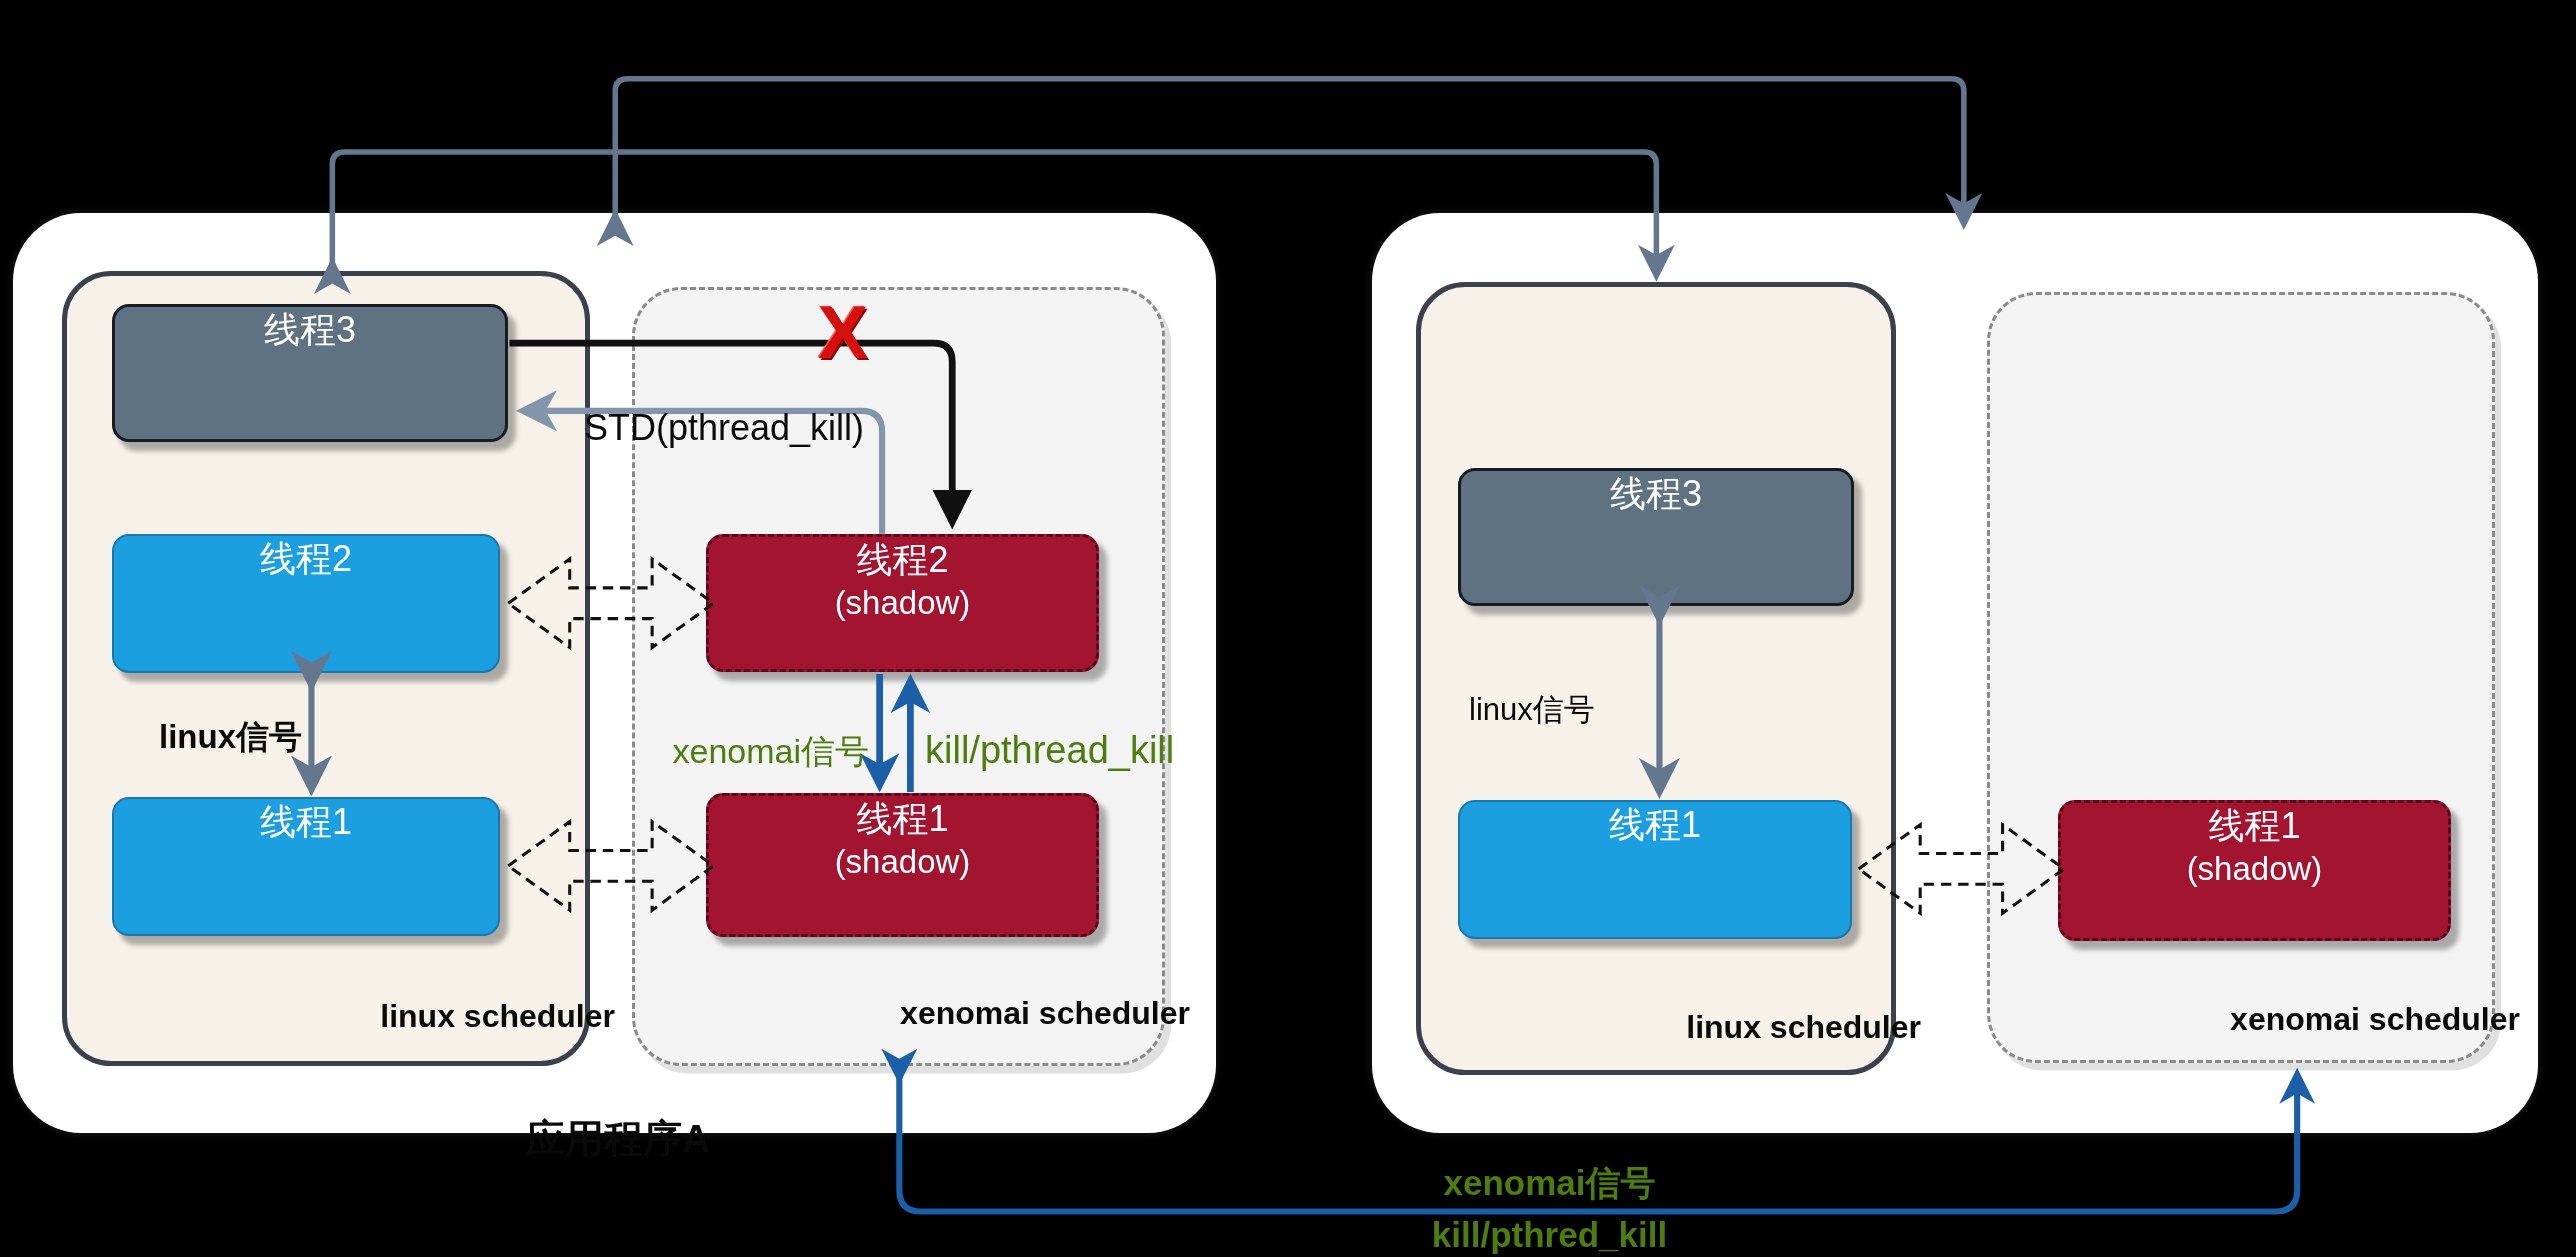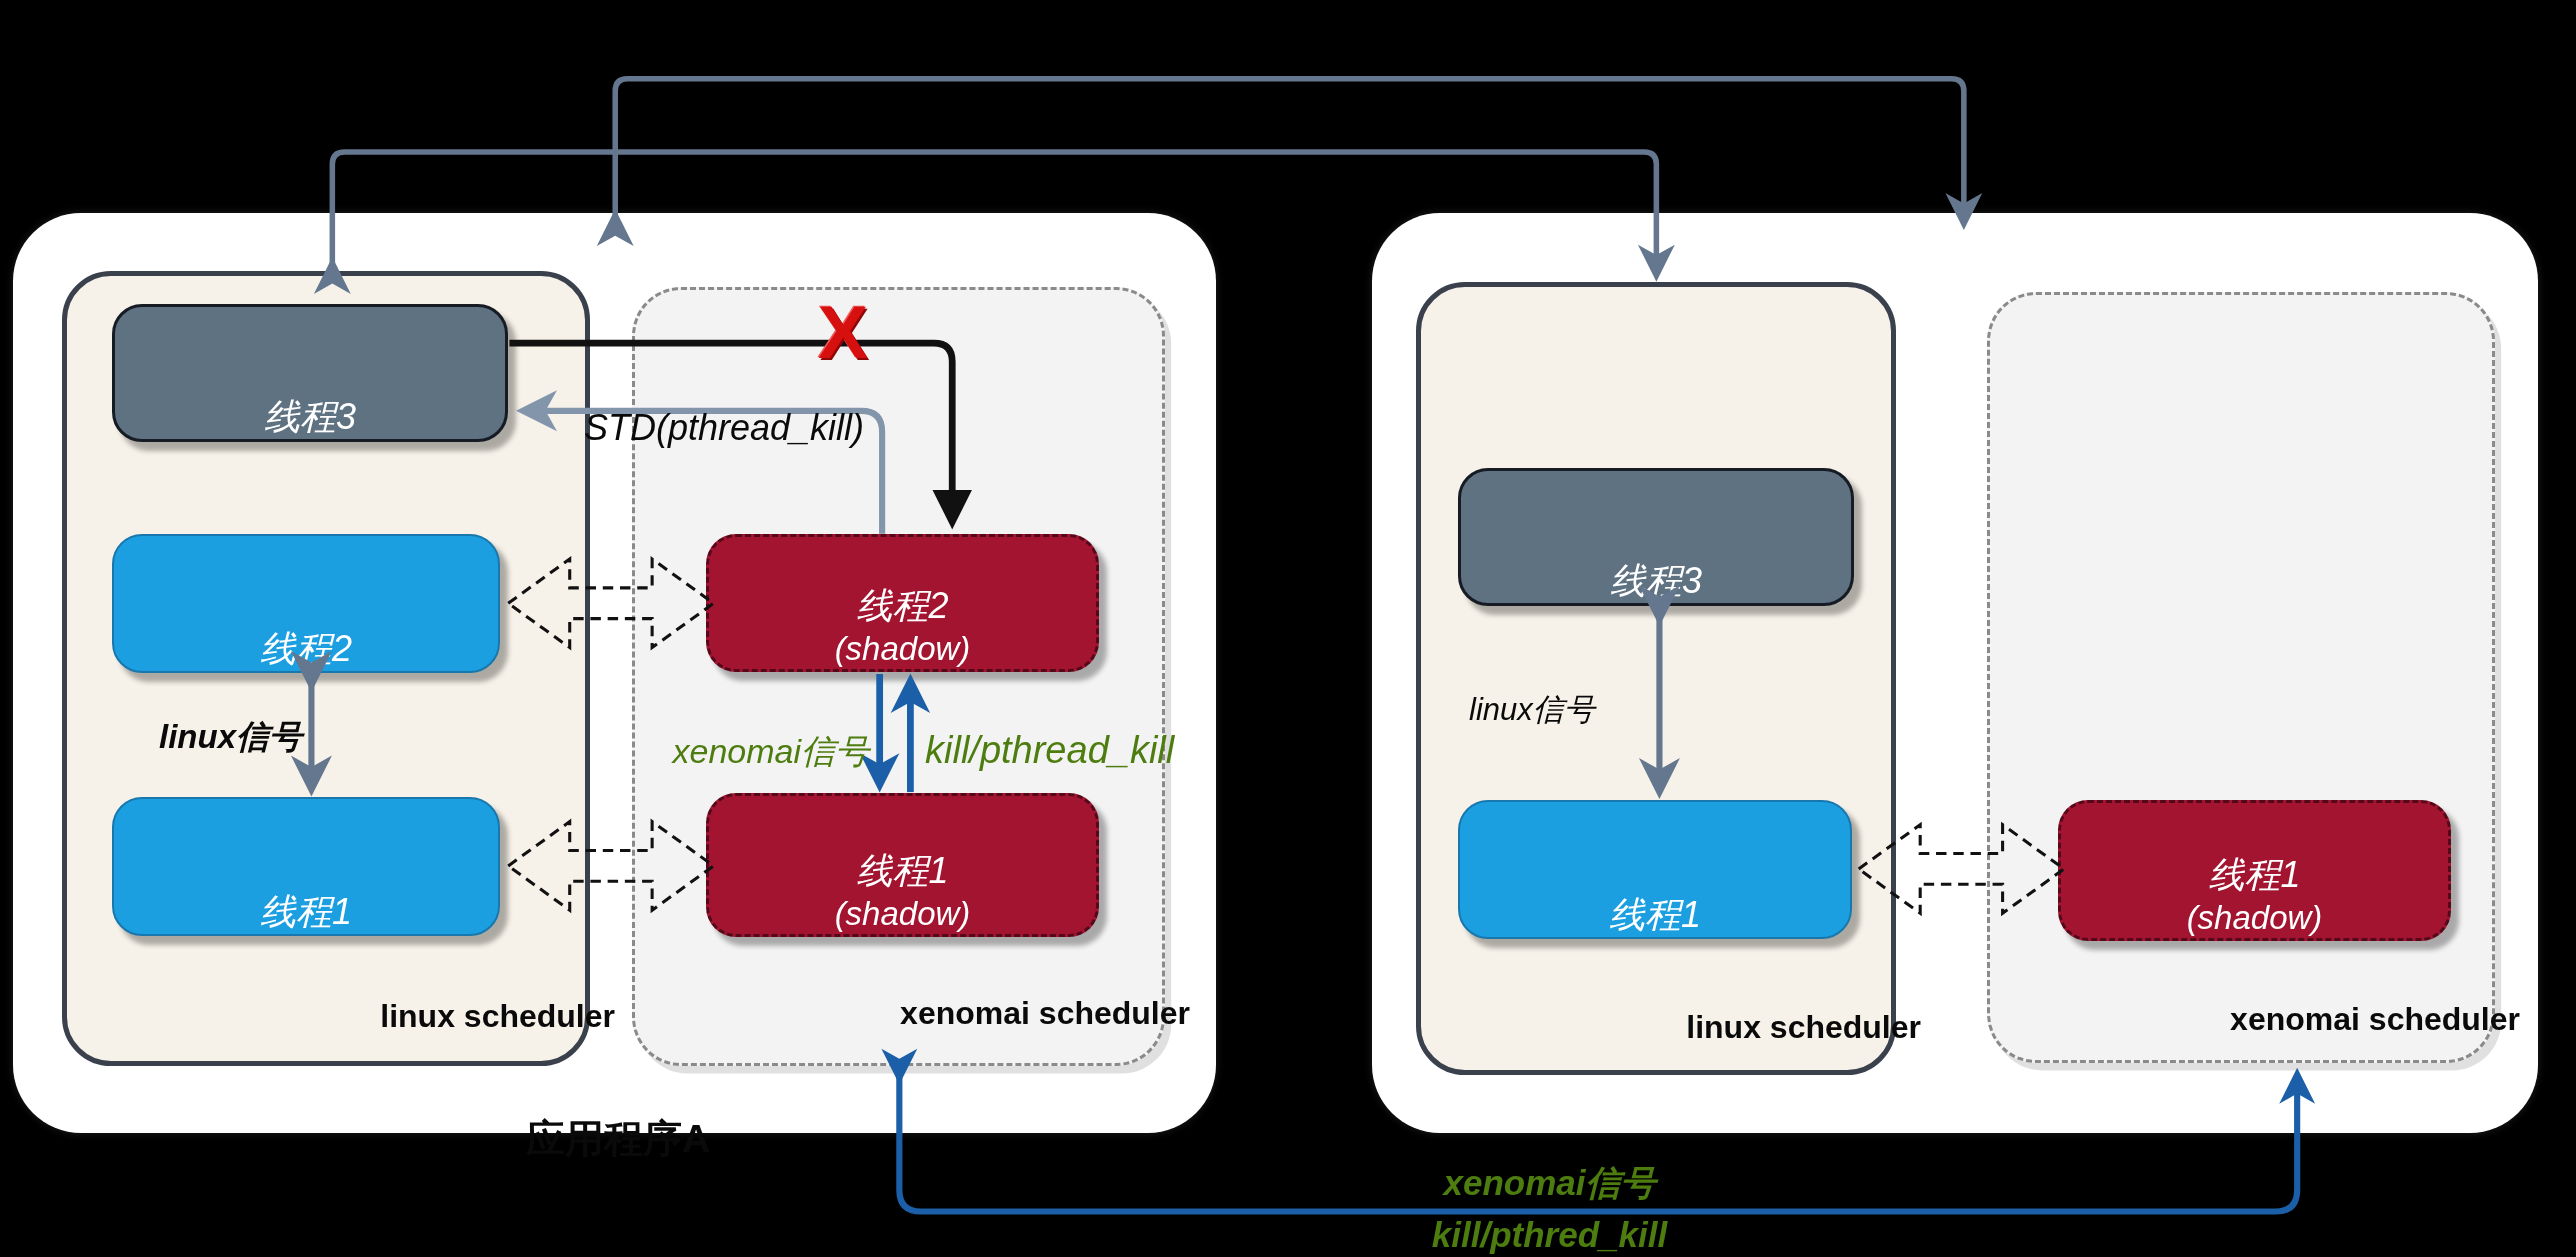--- a/index.html
+++ b/index.html
@@ -15,37 +15,36 @@
   
   .linux-box{
     position:absolute;background:#f7f2e9;border:5.5px solid #3a414d;border-radius:49px;
   }
   .xenomai-box{
     position:absolute;background:#f3f3f3;border:3.7px dashed #8a8a8a;border-radius:49px;
     box-shadow:6.2px 7.4px 0 rgba(0,0,0,0.12);
   }
   
   .thread{
-    position:absolute;display:flex;flex-direction:column;align-items:center;justify-content:flex-end;
-    color:#ffffff;font-size:36px;border-radius:30px;line-height:1.25;
+    position:absolute;display:flex;flex-direction:column;align-items:center;justify-content:flex-start;
+    color:#ffffff;font-size:36px;border-radius:17px;line-height:1.25;
     box-shadow:7.4px 8.6px 4.9px rgba(0,0,0,0.30);
-    font-style:italic;
   }
   .thread.gray{background:#5f7282;border:3.7px solid #161b24;}
   .thread.blue{background:#1b9fe0;border:2.5px solid #1878ae;}
   .thread.crimson{background:#a31430;border:3.7px dashed #55081a;}
   .thread .sub{font-size:33px;}
   
   .sched-label{
     position:absolute;text-align:right;color:#0a0a0a;font-weight:bold;font-size:32px;padding-left:24px;
   }
   .app-title{
     position:absolute;text-align:center;color:#0a0a0a;font-weight:bold;font-size:39px;
   }
-  .anno{position:absolute;font-size:34px;color:#0a0a0a;font-style:italic;}
+  .anno{position:absolute;font-size:34px;color:#0a0a0a;}
   .anno.blue{color:#4d7c0f;}
   .anno.bold{font-weight:bold;}
   .anno.center{text-align:center;}
   .anno.right{text-align:right;}
   .x-mark{
     position:absolute;font-size:75px;font-weight:900;color:#d60f0f;
     text-shadow:1.8px 1.8px 0 #8f0606,-1.2px -1.2px 0 #ef5a5a;line-height:1;
     font-family:"Liberation Sans","DejaVu Sans",sans-serif;
   }
   svg.overlay{position:absolute;left:0;top:0;pointer-events:none;}

